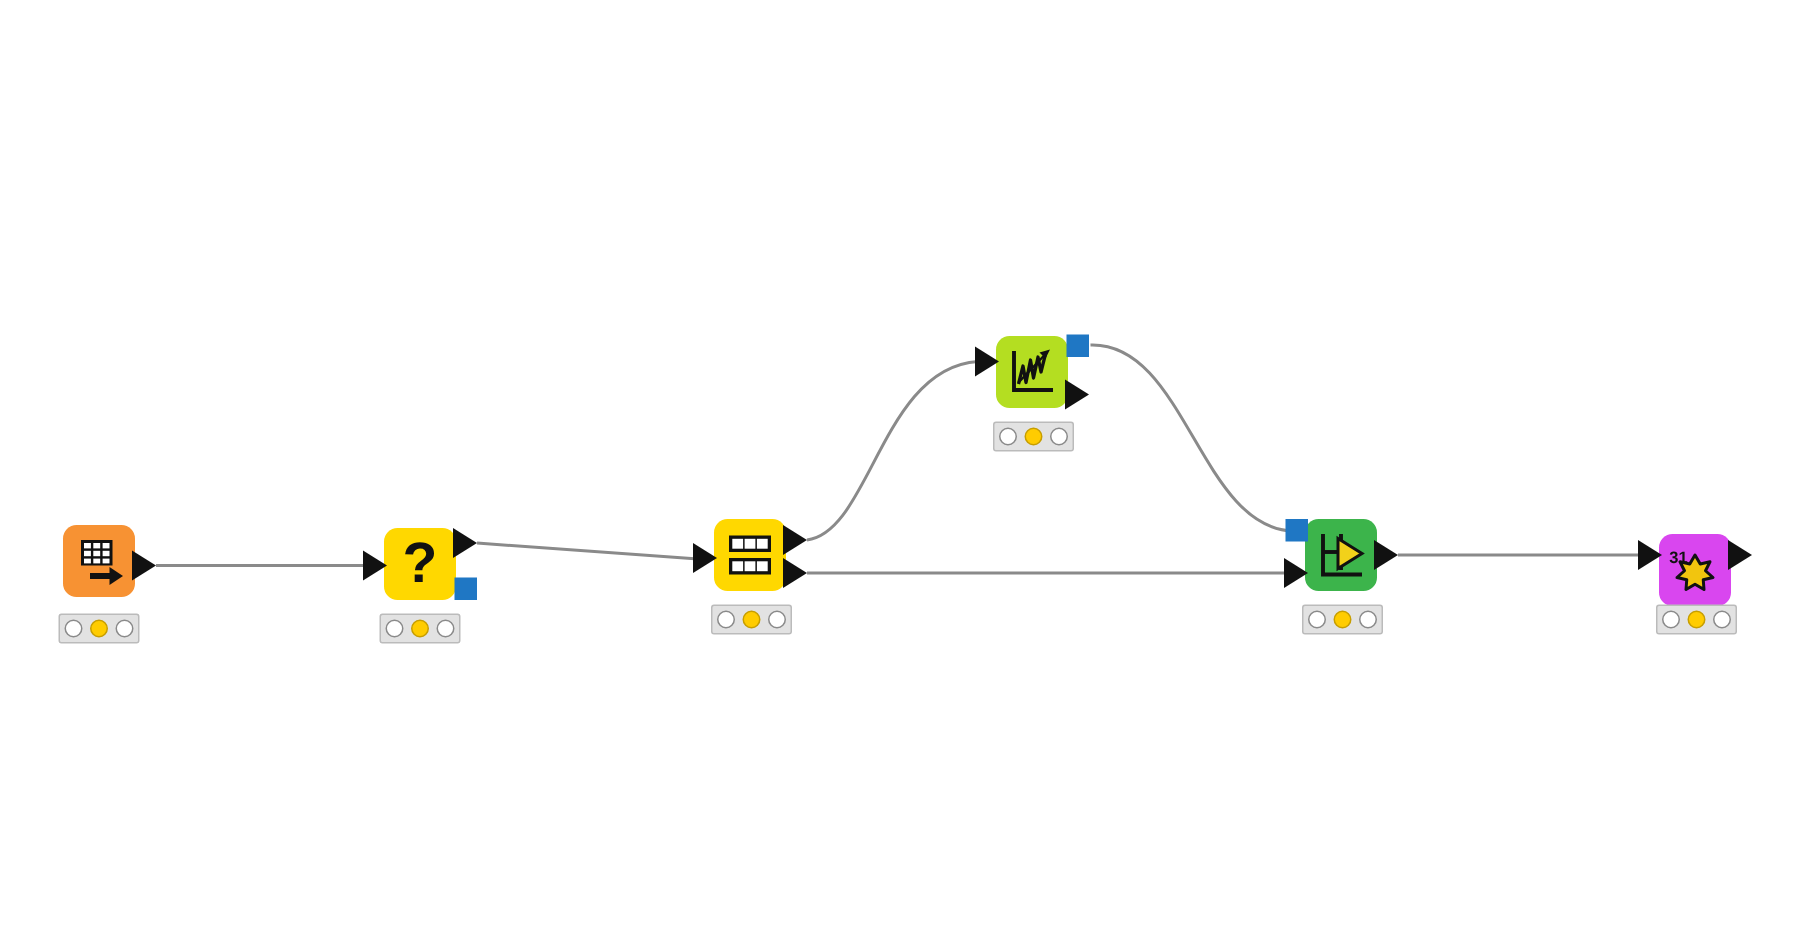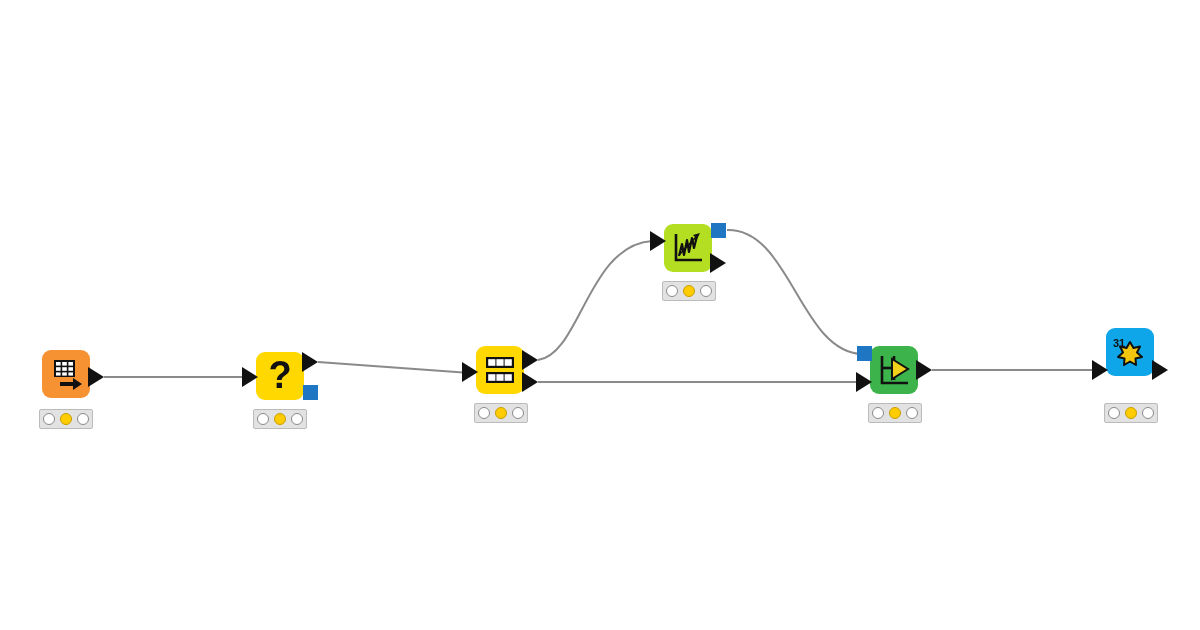--- a/index.html
+++ b/index.html
@@ -186,21 +186,21 @@
   </div>
   <div class="port-tri" style="left:856px; top:372px;"></div>
   <div class="port-square" style="left:857px; top:346px;"></div>
   <div class="port-tri" style="left:916px; top:360px;"></div>
   <div class="status-bar" style="left:868px; top:403px;">
     <span class="light"></span>
     <span class="light on"></span>
     <span class="light"></span>
   </div>
 
-  <div class="node" style="left:1106px; top:328px; background:#0ea5e9;">
+  <div class="node" style="left:1106px; top:356px; background:#d946ef;">
     <svg class="node-icon" viewBox="0 0 48 48">
       <text x="13" y="19" text-anchor="middle" font-family="Liberation Sans, sans-serif" font-size="11" font-weight="bold" fill="#111">31</text>
       <polygon points="24,14 27.5,20 34,18.5 31,24.5 36,29 29.5,30.5 30,37 24,33.5 18,37 18.5,30.5 12,29 17,24.5 14,18.5 20.5,20" fill="#f2c50e" stroke="#111" stroke-width="2" stroke-linejoin="round"></polygon>
     </svg>
   </div>
   <div class="port-tri" style="left:1092px; top:360px;"></div>
   <div class="port-tri" style="left:1152px; top:360px;"></div>
   <div class="status-bar" style="left:1104px; top:403px;">
     <span class="light"></span>
     <span class="light on"></span>

